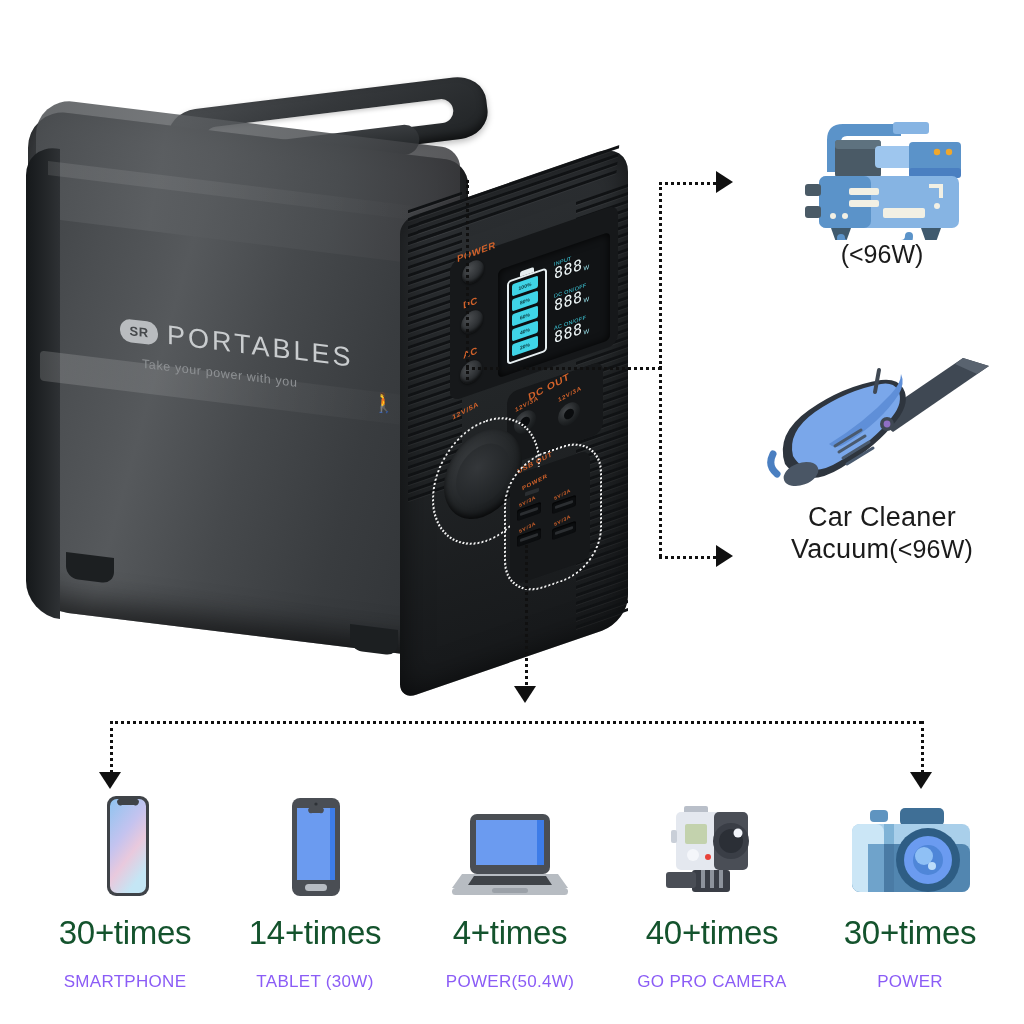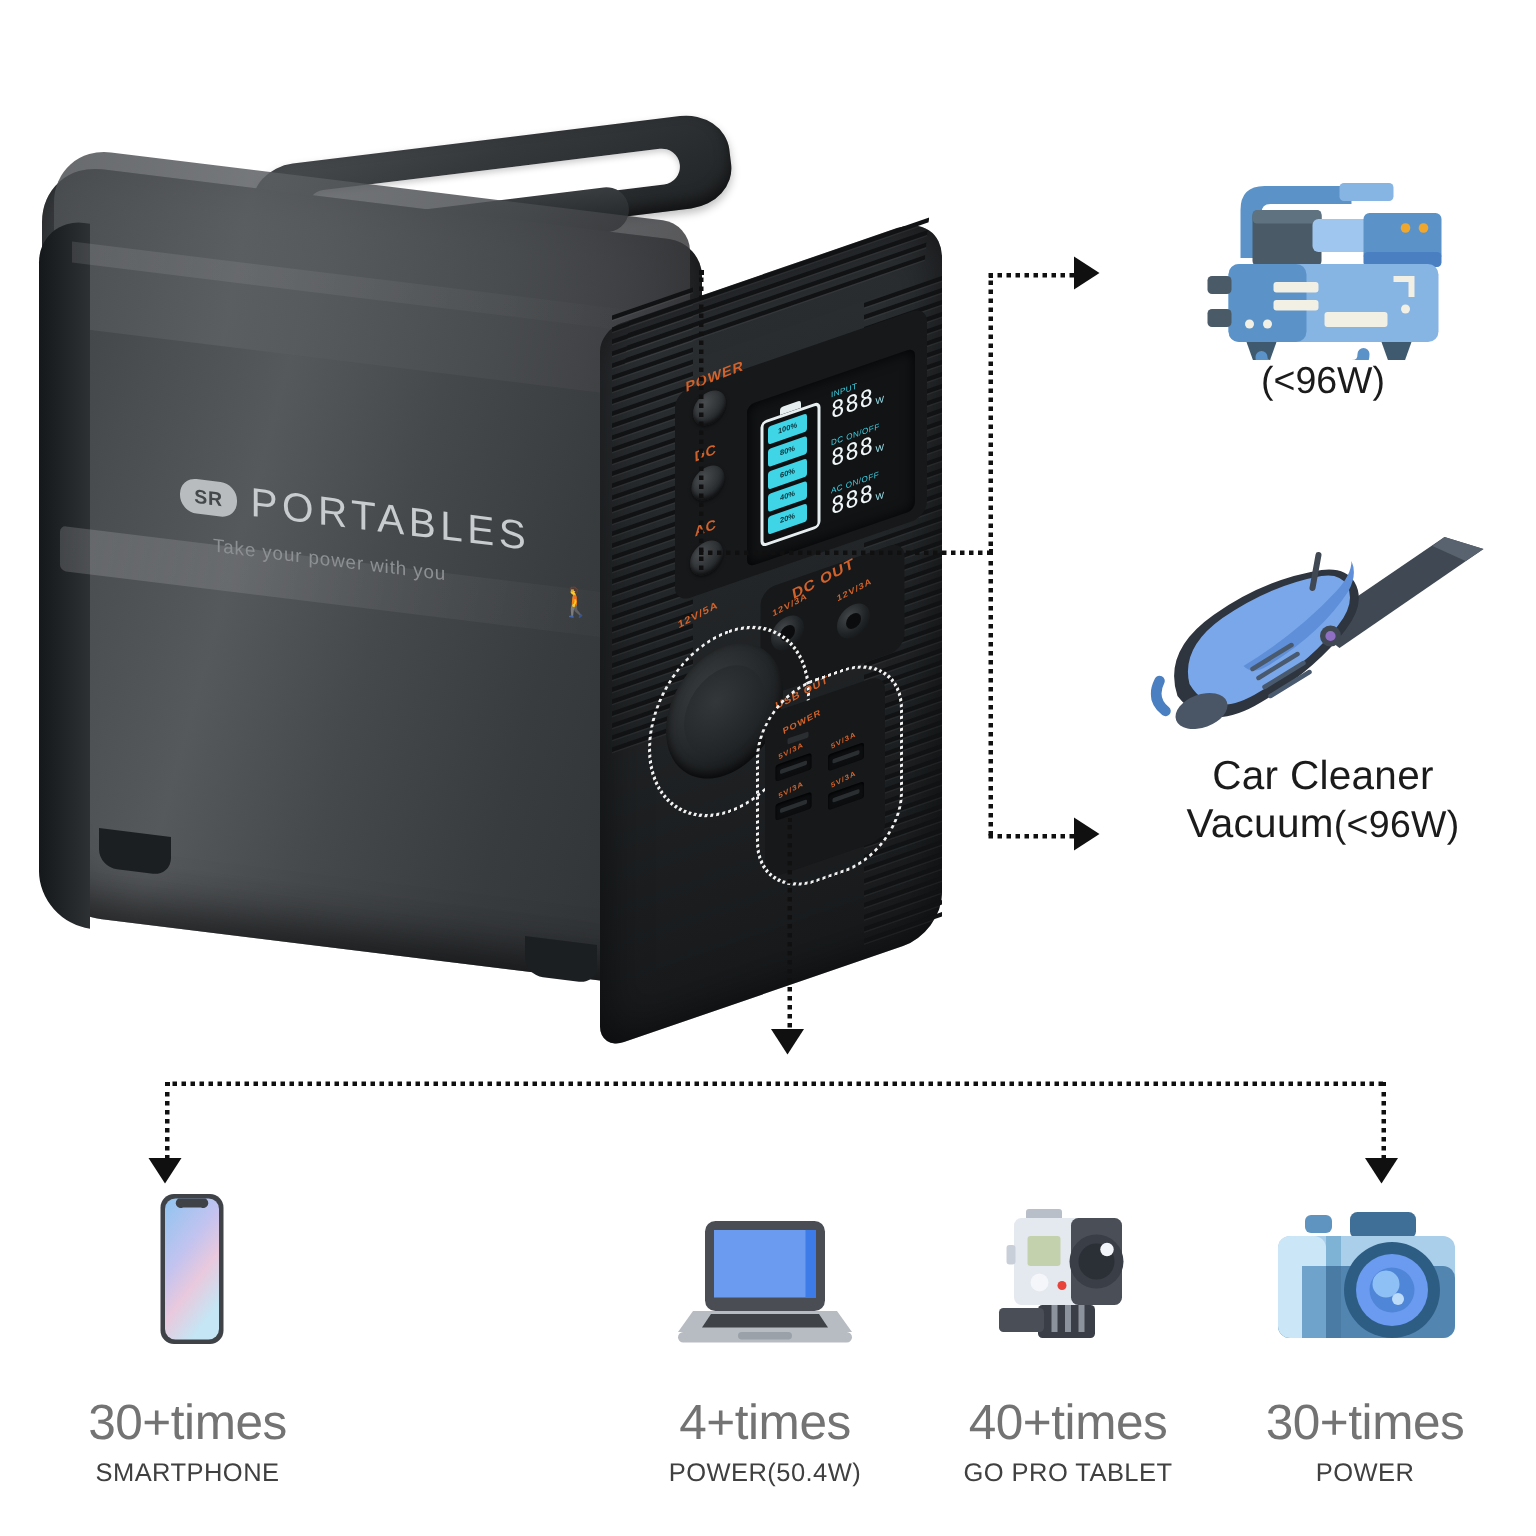--- a/index.html
+++ b/index.html
@@ -181,22 +181,22 @@
   .ri-title{
     font-size:27px;color:#1b1b1b;line-height:1.18;font-weight:400;letter-spacing:.2px;
   }
   .ri-sub{font-size:25px;color:#1b1b1b;}
   .inline-sub{font-size:25px;color:#1b1b1b;}
 
   
   .bottom-row{position:absolute;left:0;top:770px;width:1024px;height:230px;}
   .b-cell{position:absolute;width:200px;text-align:center;}
   .b-icon{height:110px;display:flex;align-items:flex-end;justify-content:center;}
-  .b-times{font-size:33px;color:#737373;margin-top:29px;letter-spacing:-.3px;}
-  .b-label{font-size:17px;color:#404040;margin-top:5px;letter-spacing:.3px;}
+  .b-times{font-size:33px;color:#14532d;margin-top:14px;letter-spacing:-.3px;}
+  .b-label{font-size:17px;color:#8b5cf6;margin-top:20px;letter-spacing:.3px;}
 </style>
 </head>
 <body>
 
 <div class="stage">
 
   <div class="abs" id="power-station">
 
     <div class="ps-handle">
       <div class="ps-handle-hole"></div>
@@ -502,20 +502,34 @@
           </linearGradient>
             </defs>
           <rect x="25" y="7" width="36" height="94" rx="7" fill="url(#phg)"></rect>
           <path d="M34 7 h18 a3 3 0 0 1 -3 6 h-12 a3 3 0 0 1 -3 -6 z" fill="#3f4348"></path>
         </svg>
       </div>
       <div class="b-times">30+times</div>
       <div class="b-label">SMARTPHONE</div>
     </div>
 
+    <div class="b-cell" style="left:215px;top:20px;">
+      <div class="b-icon">
+        <svg width="86" height="106" viewBox="0 0 86 106">
+          <rect x="20" y="4" width="48" height="98" rx="8" fill="#4a4e54"></rect>
+          <rect x="25" y="14" width="38" height="72" fill="#6b9bf0"></rect>
+          <rect x="58" y="14" width="5" height="72" fill="#3d7ce8"></rect>
+          <path d="M37 14 h14 a3 3 0 0 1 -3 5 h-8 a3 3 0 0 1 -3 -5 z" fill="#4a4e54"></path>
+          <circle cx="44" cy="10" r="1.6" fill="#2e3237"></circle>
+          <rect x="33" y="90" width="22" height="7" rx="3.5" fill="#b7bcc2"></rect>
+        </svg>
+      </div>
+      <div class="b-times">14+times</div>
+      <div class="b-label">TABLET (30W)</div>
+    </div>
 
     <div class="b-cell" style="left:410px;top:20px;">
       <div class="b-icon">
         <svg width="124" height="100" viewBox="0 0 124 100">
           <rect x="22" y="14" width="80" height="60" rx="7" fill="#4a4e54"></rect>
           <rect x="28" y="20" width="68" height="45" fill="#6b9bf0"></rect>
           <rect x="89" y="20" width="7" height="45" fill="#3d7ce8"></rect>
           <path d="M14 74 h96 l10 14 h-116 z" fill="#b7bcc2"></path>
           <path d="M26 76 h72 l6 9 h-84 z" fill="#3f4348"></path>
           <rect x="4" y="88" width="116" height="7" rx="3.5" fill="#b7bcc2"></rect>
@@ -540,21 +554,21 @@
           <circle cx="56" cy="61" r="3" fill="#e8423a"></circle>
           <rect x="19" y="34" width="6" height="13" rx="2" fill="#c9cfd8"></rect>
           <rect x="40" y="74" width="38" height="22" rx="3" fill="#3a3e46"></rect>
           <rect x="14" y="76" width="30" height="16" rx="3" fill="#4a4e56"></rect>
           <rect x="49" y="74" width="4" height="18" fill="#8d939c"></rect>
           <rect x="58" y="74" width="4" height="18" fill="#8d939c"></rect>
           <rect x="67" y="74" width="4" height="18" fill="#8d939c"></rect>
         </svg>
       </div>
       <div class="b-times">40+times</div>
-      <div class="b-label">GO PRO TABLET</div>
+      <div class="b-label">GO PRO CAMERA</div>
     </div>
 
     <div class="b-cell" style="left:810px;top:20px;">
       <div class="b-icon">
         <svg width="136" height="100" viewBox="0 0 136 100">
           <rect x="28" y="10" width="18" height="12" rx="4" fill="#5f94c0"></rect>
           <rect x="58" y="8" width="44" height="18" rx="5" fill="#3f6f96"></rect>
           <rect x="10" y="24" width="118" height="68" rx="8" fill="#a9cfea"></rect>
           <rect x="10" y="44" width="118" height="48" rx="8" fill="#5286b0"></rect>
           <rect x="10" y="24" width="32" height="68" rx="8" fill="#cbe6f6"></rect>

